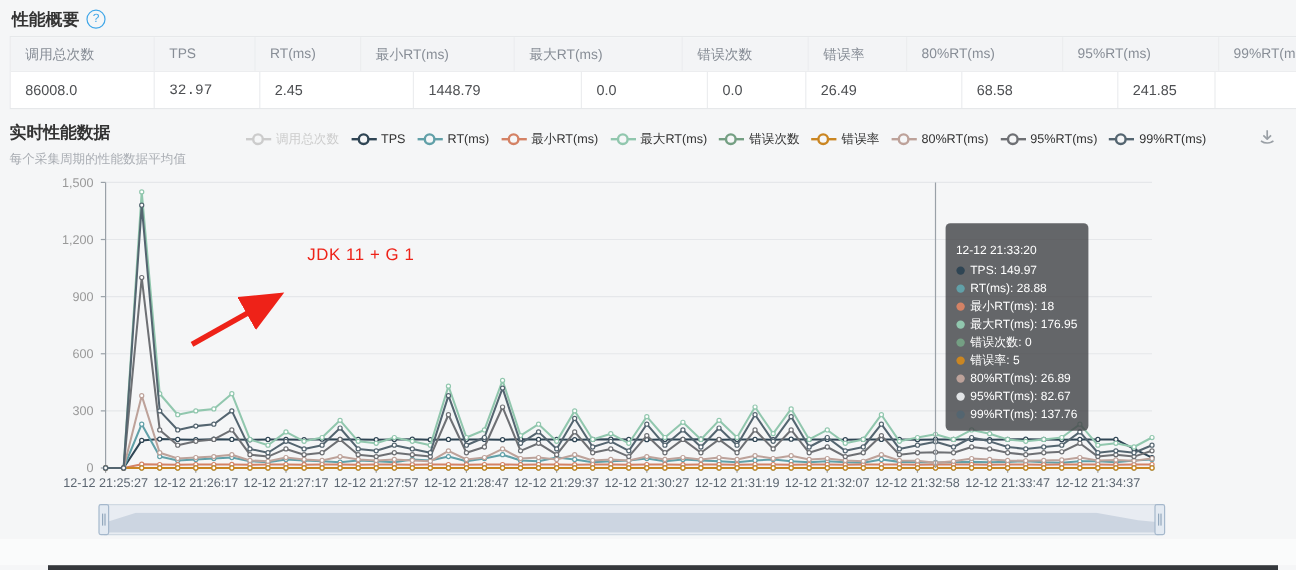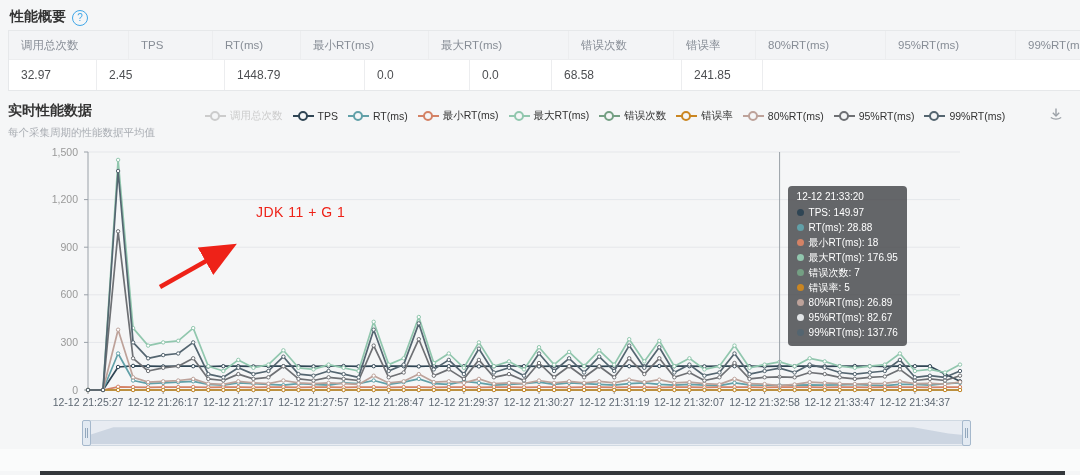--- a/index.html
+++ b/index.html
@@ -2,21 +2,21 @@
 <html><head>
 <meta charset="utf-8">
 <style>
   html,body{margin:0;padding:0}
   body{
     width:1080px;height:475px;position:relative;overflow:hidden;
     background:#f5f6f7;font-family:"Liberation Sans","DejaVu Sans",sans-serif;
     -webkit-font-smoothing:antialiased;
   }
   
-  .sec-title{position:absolute;left:10px;top:8px;display:flex;align-items:flex-end;gap:6px;
+  .sec-title{position:absolute;left:10px;top:8px;display:flex;align-items:flex-start;gap:6px;
     font-size:14px;font-weight:bold;color:#333}
   .help{width:14px;height:14px;border:1px solid #41a7e8;border-radius:50%;
     color:#41a7e8;font-size:10px;line-height:13px;text-align:center;font-weight:normal;cursor:pointer}
   .help::before{content:"?"}
   .summary-table{position:absolute;left:8px;top:30px;width:1088px;background:#fff;
     border:1px solid #e6e8ea;box-sizing:border-box}
   .tr{display:flex}
   .th-row{background:#f3f4f6;height:28px}
   .td-row{background:#fff;height:30px;border-top:1px solid #ecedef}
   .cell{box-sizing:border-box;flex:none;display:flex;align-items:center;
@@ -32,21 +32,21 @@
   .lg-marker{position:relative;width:21px;height:10px;flex:none}
   .lg-marker .ln{position:absolute;left:0;top:4px;width:21px;height:2px;background:currentColor}
   .lg-marker .cr{position:absolute;left:5px;top:0;width:6px;height:6px;border:2px solid currentColor;
     border-radius:50%;background:#f5f6f7}
   .dl-btn{position:absolute;right:14px;top:104px;width:20px;height:20px;display:flex;
     align-items:center;justify-content:center;cursor:pointer}
   
   .chart-wrap{position:absolute;left:0;top:140px;width:1080px;height:290px}
   .chart-wrap svg{position:absolute;left:0;top:0}
   .tooltip{position:absolute;background:rgba(68,70,73,.82);border-radius:4px;color:#fff;
-    font-size:10px;line-height:15px;padding:3px 9px 6px 9px;pointer-events:none;white-space:nowrap;z-index:5}
+    font-size:10px;line-height:15px;padding:16px 9px 6px 9px;pointer-events:none;white-space:nowrap;z-index:5}
   .tt-time{margin-bottom:1px}
   .tt-row{display:flex;align-items:center;gap:5px}
   .dot{width:7px;height:7px;border-radius:50%;flex:none}
   .annotation{position:absolute;font-size:14px;letter-spacing:.5px;z-index:4}
   
   .below-band{position:absolute;left:0;top:449px;width:1080px;height:22px;background:#fafbfb}
   .brush{position:absolute;left:85px;top:420px;width:883px;height:26px;background:#e8ecf2;
     border:1px solid #d0d9e2;border-radius:2px;box-sizing:border-box;cursor:pointer}
   .brush-shadow{position:absolute;left:1px;right:1px;top:1px;bottom:1px;background:#ccd5e1;
     clip-path:polygon(0 100%,0 62%,3% 24%,94% 24%,98% 52%,100% 60%,100% 100%)}
@@ -72,25 +72,27 @@
       <div class="cell" style="width: 88px;">RT(ms)</div>
       <div class="cell" style="width: 128px;">最小RT(ms)</div>
       <div class="cell" style="width: 140px;">最大RT(ms)</div>
       <div class="cell" style="width: 105px;">错误次数</div>
       <div class="cell" style="width: 82px;">错误率</div>
       <div class="cell" style="width: 130px;">80%RT(ms)</div>
       <div class="cell" style="width: 130px;">95%RT(ms)</div>
       <div class="cell" style="width: 81px;">99%RT(ms)</div>
     </div>
   <div class="tr td-row">
-      <div class="cell" style="width: 88px;">32.97</div>
+      <div class="cell" style="width: 120px;">86008.0</div>
+      <div class="cell" style="width: 88px; font-family: Liberation Mono, monospace;">32.97</div>
       <div class="cell" style="width: 128px;">2.45</div>
       <div class="cell" style="width: 140px;">1448.79</div>
       <div class="cell" style="width: 105px;">0.0</div>
       <div class="cell" style="width: 82px;">0.0</div>
+      <div class="cell" style="width: 130px;">26.49</div>
       <div class="cell" style="width: 130px;">68.58</div>
       <div class="cell" style="width: 81px;">241.85</div>
     </div>
 </div>
 
 <div class="rt-title">实时性能数据</div>
 <div class="rt-sub">每个采集周期的性能数据平均值</div>
 
 <div class="legend">
     <span class="lg-item disabled" style="color: rgb(204, 204, 204);">
@@ -787,21 +789,21 @@
       <div class="tt-row">
         <span class="dot" style="background: rgb(212, 130, 101);"></span>
         <span>最小RT(ms): 18</span>
       </div>
       <div class="tt-row">
         <span class="dot" style="background: rgb(145, 199, 174);"></span>
         <span>最大RT(ms): 176.95</span>
       </div>
       <div class="tt-row">
         <span class="dot" style="background: rgb(116, 159, 131);"></span>
-        <span>错误次数: 7</span>
+        <span>错误次数: 0</span>
       </div>
       <div class="tt-row">
         <span class="dot" style="background: rgb(202, 134, 34);"></span>
         <span>错误率: 5</span>
       </div>
       <div class="tt-row">
         <span class="dot" style="background: rgb(189, 162, 154);"></span>
         <span>80%RT(ms): 26.89</span>
       </div>
       <div class="tt-row">

